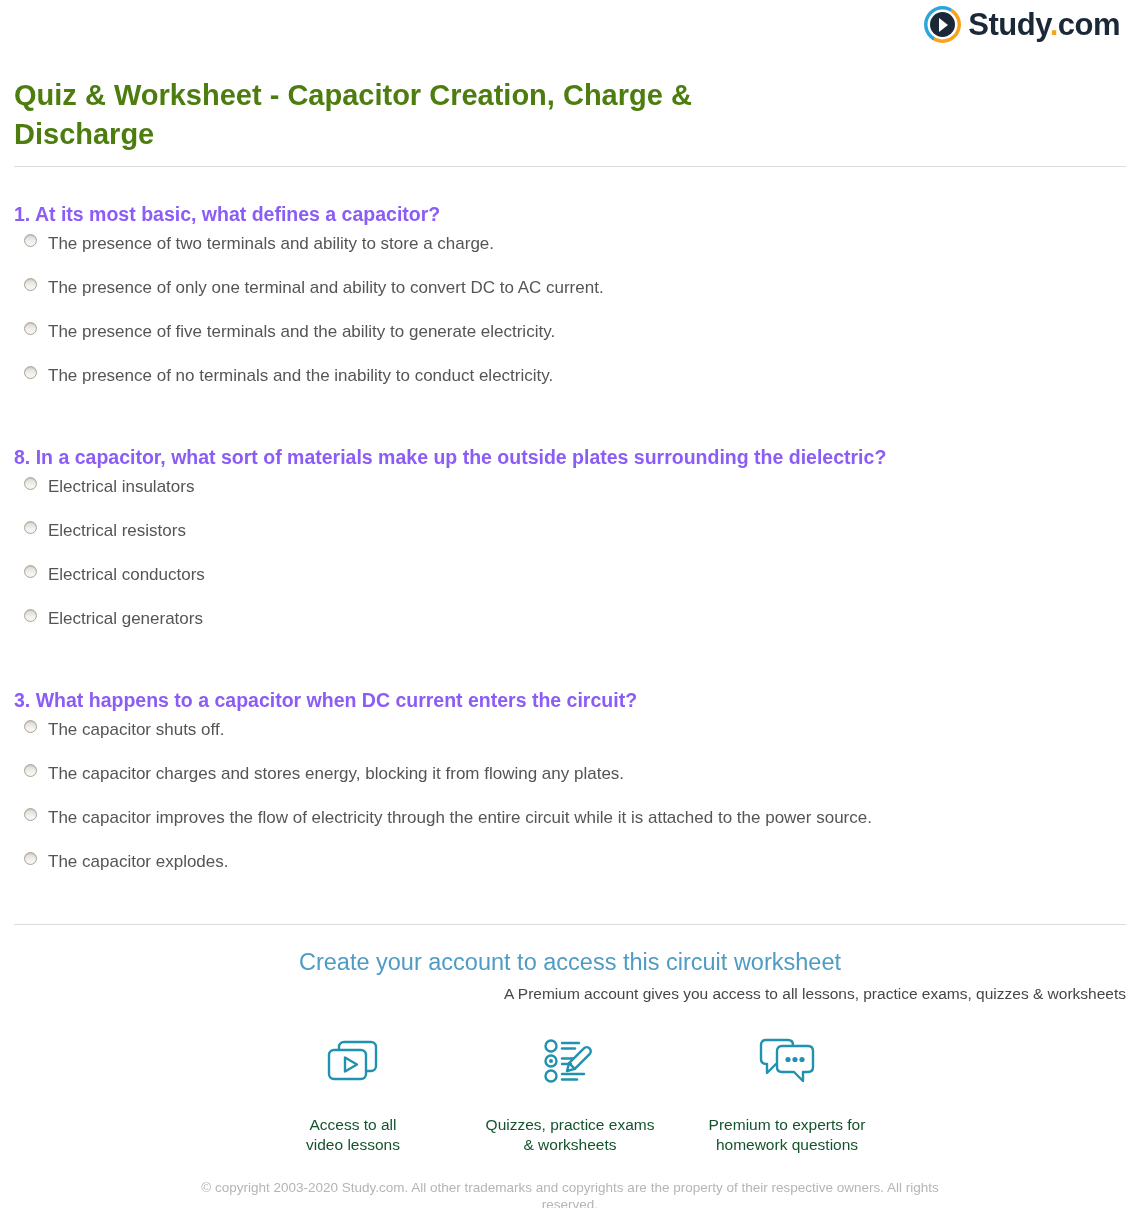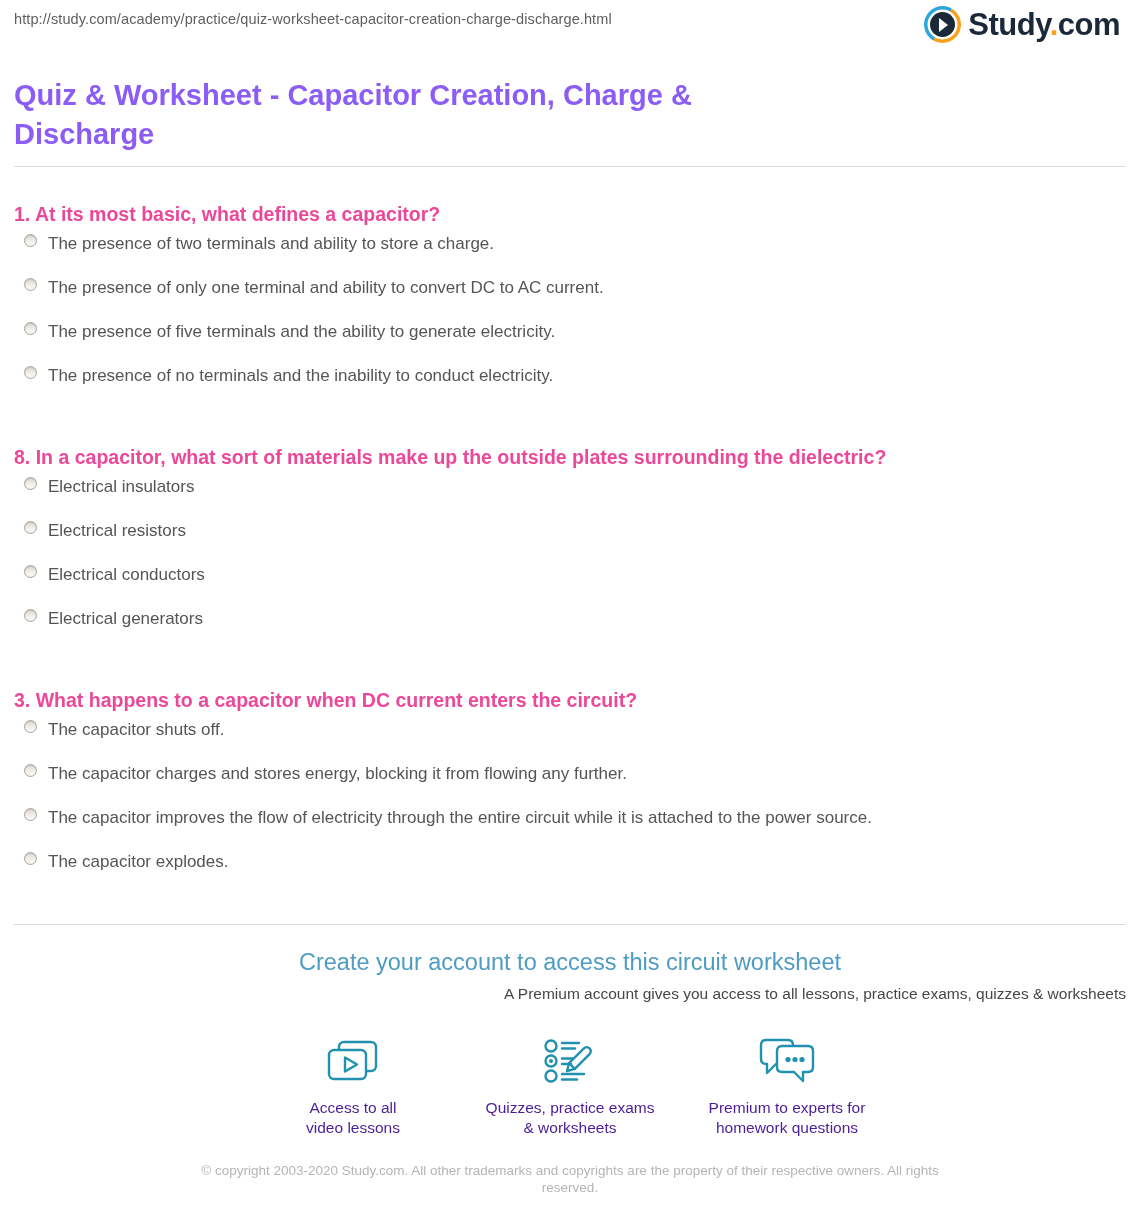--- a/index.html
+++ b/index.html
@@ -40,28 +40,28 @@
   }
   .logo-text {
     font-size: 31px; font-weight: bold; color: #1b2838;
     margin-left: 7px; letter-spacing: -0.5px; line-height: 37px;
   }
   .logo-text .dot { color: #f9a11b; }
 
   
   .main { padding: 0 14px; }
   .page-title {
-    color: #8b5cf6; font-size: 29px; font-weight: 700;
+    color: #4d7c0f; font-size: 29px; font-weight: 700;
     line-height: 39px; max-width: 730px; margin: 14px 0 12px 0;
   }
   .rule { border: none; border-top: 1px solid #dcdcdc; margin: 0; }
 
   .question { margin-top: 36px; }
   .question-text {
-    font-size: 19.5px; font-weight: 700; color: #ec4899; margin: 0 0 8px 0;
+    font-size: 19.5px; font-weight: 700; color: #8b5cf6; margin: 0 0 8px 0;
   }
   .option {
     display: flex; align-items: flex-start; height: 44px;
     padding-left: 10px; cursor: default;
   }
   .radio {
     width: 13px; height: 13px; border-radius: 50%;
     border: 1px solid #aaa49c;
     background: linear-gradient(180deg, #ddd9d3 0%, #f6f4f1 70%);
     flex: 0 0 auto;
@@ -78,35 +78,34 @@
   }
   .cta-sub { color: #474747; font-size: 15.5px; margin-top: 9px; text-align: right; }
 
   .features {
     display: flex; justify-content: center; margin-top: 28px;
   }
   .feature { width: 217px; text-align: center; }
   .feature .icon-wrap { height: 54px; display: flex; align-items: flex-end; justify-content: center; }
   .feature svg { display: block; }
   .feature-label {
-    font-size: 15.5px; color: #4c1d95; line-height: 20px; margin-top: 13px;
+    font-size: 15.5px; color: #14532d; line-height: 20px; margin-top: 30px;
   }
 
   
   .footer {
     margin: 24px auto 0 auto; max-width: 790px;
     text-align: center; color: #b5b5b5; font-size: 13.5px; line-height: 17px;
     padding-bottom: 28px;
   }
 </style>
 </head>
 <body>
 
 <div class="header">
-  <div class="url">http://study.com/academy/practice/quiz-worksheet-capacitor-creation-charge-discharge.html</div>
   <div class="logo">
     <div class="logo-icon">
       <div class="inner"></div>
       <div class="play"></div>
     </div>
     <div class="logo-text"><span>Study</span><span class="dot">.</span><span>com</span></div>
   </div>
 </div>
 
 <div class="main">
@@ -154,21 +153,21 @@
   </div>
 
   <div class="question">
     <h2 class="question-text">3. What happens to a capacitor when DC current enters the circuit?</h2>
     <div class="option">
       <span class="radio"></span>
       <span class="option-label">The capacitor shuts off.</span>
     </div>
     <div class="option">
       <span class="radio"></span>
-      <span class="option-label">The capacitor charges and stores energy, blocking it from flowing any further.</span>
+      <span class="option-label">The capacitor charges and stores energy, blocking it from flowing any plates.</span>
     </div>
     <div class="option">
       <span class="radio"></span>
       <span class="option-label">The capacitor improves the flow of electricity through the entire circuit while it is attached to the power source.</span>
     </div>
     <div class="option">
       <span class="radio"></span>
       <span class="option-label">The capacitor explodes.</span>
     </div>
   </div>

